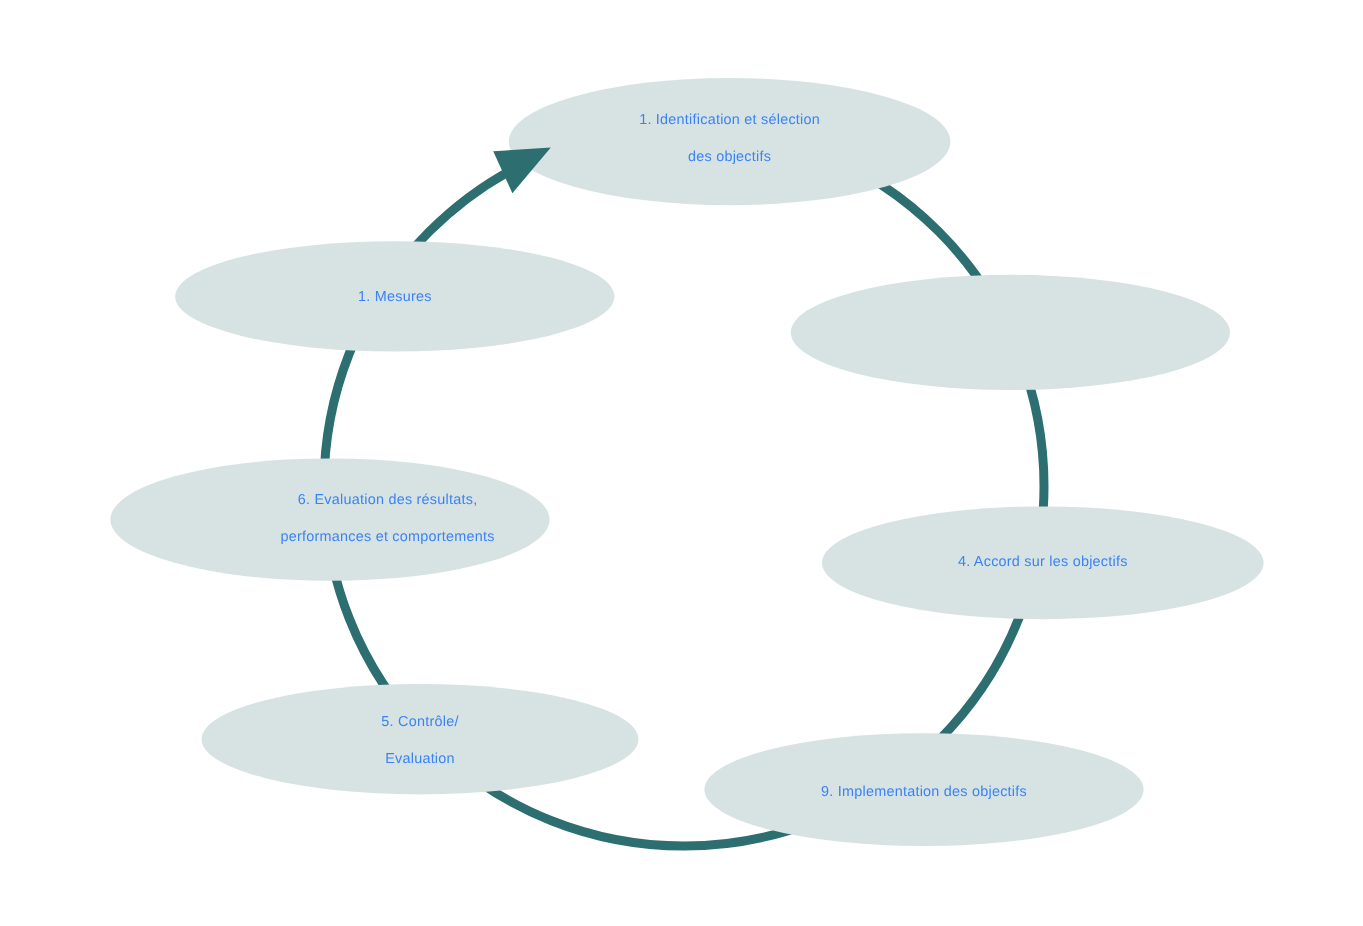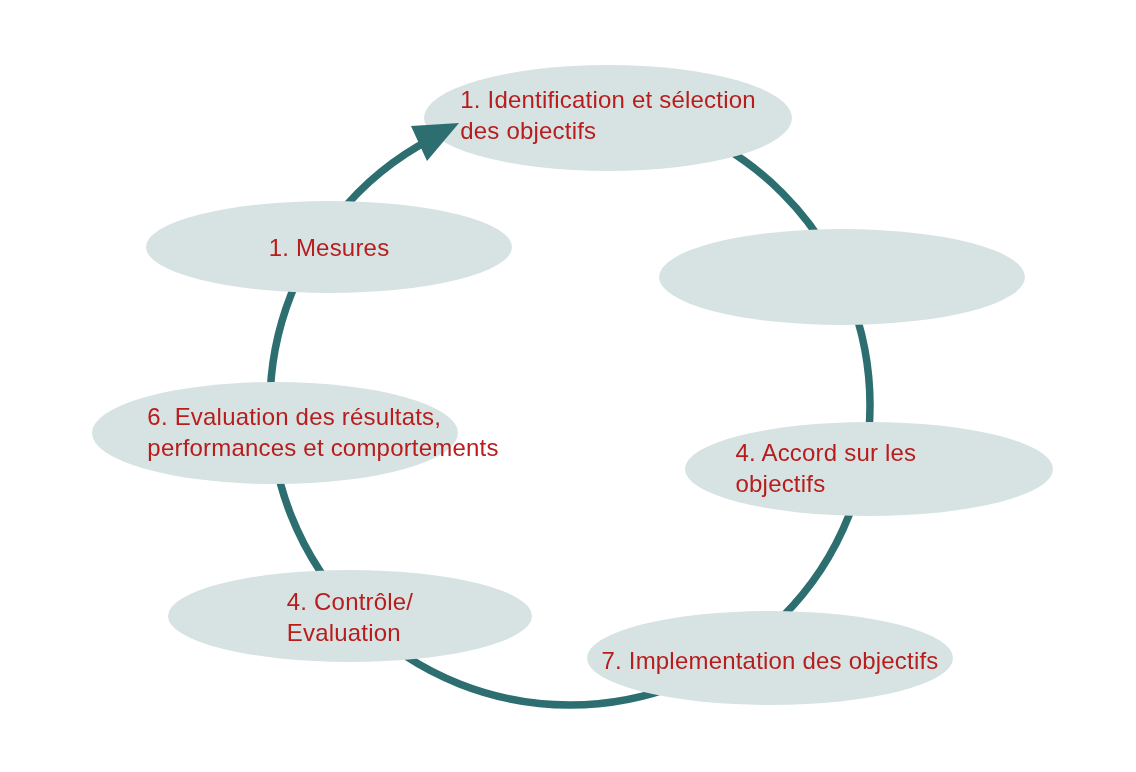--- a/index.html
+++ b/index.html
@@ -19,27 +19,27 @@
     position: absolute;
     left: 0;
     top: 0;
     width: 1136px;
     height: 772px;
     display: block;
   }
   .step-label {
     position: absolute;
     transform: translate(-50%, -50%);
-    text-align: left;
+    text-align: center;
     white-space: pre-line;
-    font-size: 24px;
+    font-size: 12px;
     font-weight: 500;
     line-height: 31px;
     letter-spacing: 0.2px;
-    color: #b91c1c;
+    color: #3b82f6;
     pointer-events: none;
   }
 </style>
 </head>
 <body>
 
 <div class="canvas">
 
   <svg class="diagram-svg" viewBox="0 0 1136 772" xmlns="http://www.w3.org/2000/svg">
 
@@ -52,20 +52,20 @@
     <ellipse cx="350" cy="616" rx="182" ry="46" fill="#d6e3e2"></ellipse>
     <ellipse cx="275" cy="433" rx="183" ry="51" fill="#d6e3e2"></ellipse>
     <ellipse cx="329" cy="247" rx="183" ry="46" fill="#d6e3e2"></ellipse>
 
     <polygon points="459,123 427,161 411,126" fill="#2d6f70"></polygon>
   </svg>
 
   <div class="step-label" style="left:608px; top:115px;">1. Identification et sélection
 des objectifs</div>
   <div class="step-label" style="left:869px; top:468px;">4. Accord sur les objectifs</div>
-  <div class="step-label" style="left:770px; top:660px;">7. Implementation des objectifs</div>
-  <div class="step-label" style="left:350px; top:617px;">4. Contrôle/
+  <div class="step-label" style="left:770px; top:660px;">9. Implementation des objectifs</div>
+  <div class="step-label" style="left:350px; top:617px;">5. Contrôle/
 Evaluation</div>
   <div class="step-label" style="left:275px; top:432px;margin-left:48px;">6. Evaluation des résultats,
 performances et comportements</div>
   <div class="step-label" style="left:329px; top:247px;">1. Mesures</div>
 
 </div>
 
 </body></html>

